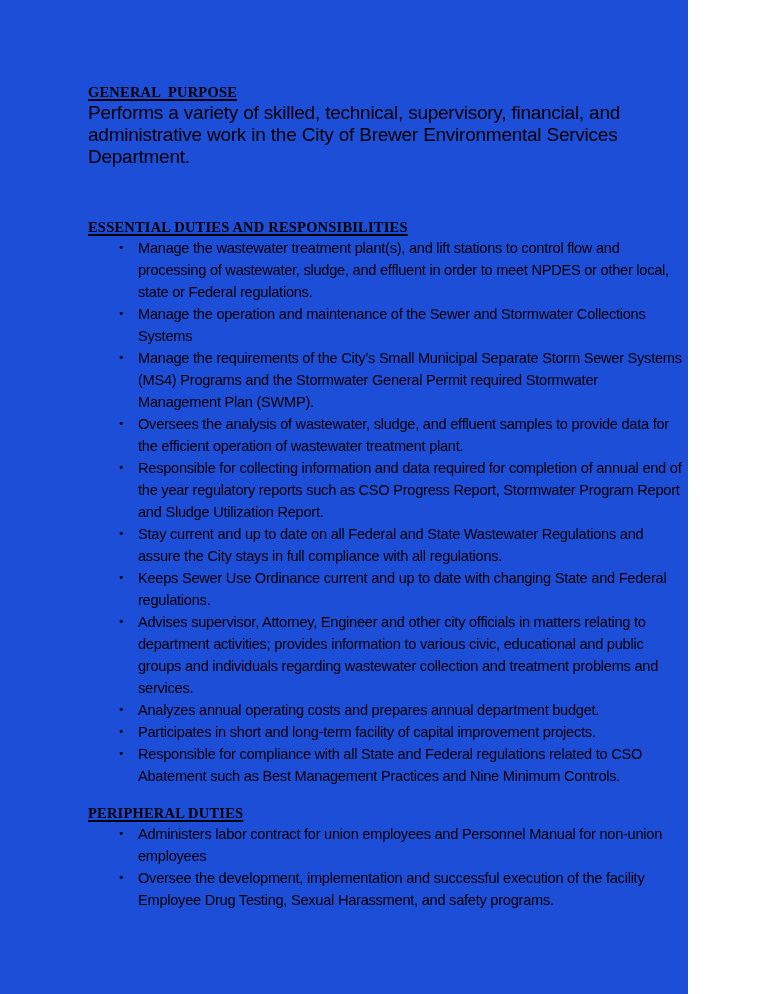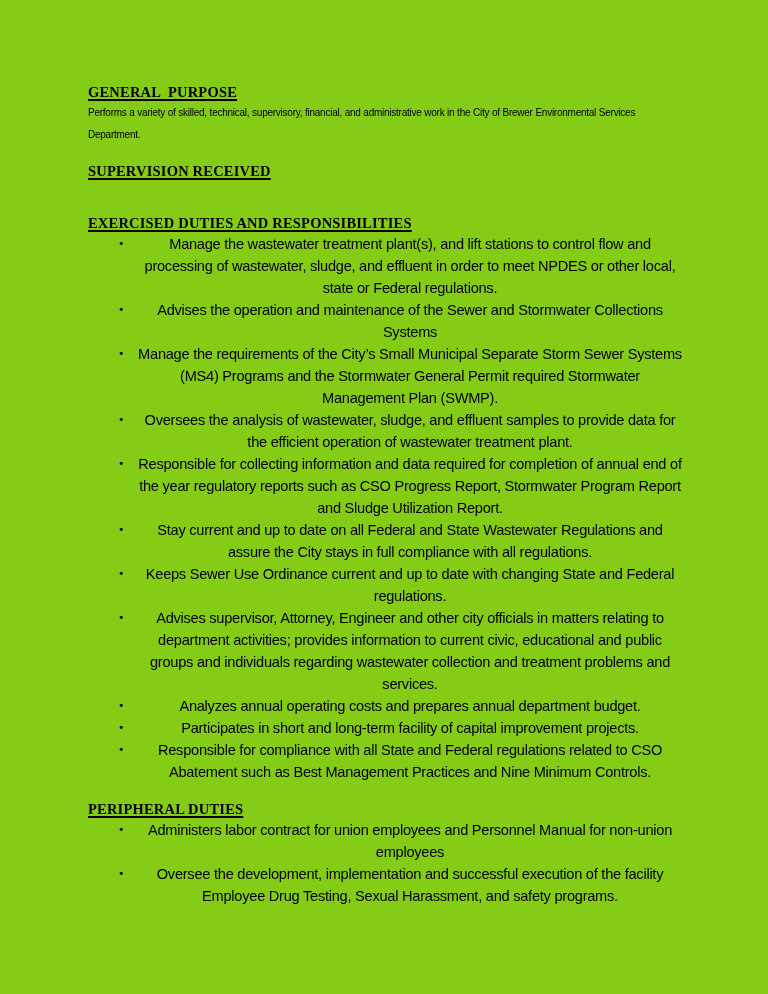--- a/index.html
+++ b/index.html
@@ -4,23 +4,23 @@
 <title>Job Description Document</title>
 <style>
   html, body {
     margin: 0;
     padding: 0;
     background: #ffffff;
   }
 
   .page {
     position: relative;
-    width: 768px;
+    width: 688px;
     height: 994px;
-    background: #84cc16;
+    background: #1d4ed8;
     overflow: hidden;
     box-sizing: border-box;
   }
 
   .content {
     position: absolute;
     left: 88px;
     top: 84px;
     width: 594px;
   }
@@ -42,21 +42,21 @@
     display: block;
   }
 
   .heading-block {
     margin: 0 0 1px 0;
   }
 
   
   .body-para {
     font-family: "Liberation Sans Narrow", "Liberation Sans", "DejaVu Sans", sans-serif;
-    font-size: 10px;
+    font-size: 19px;
     line-height: 22px;
     color: #000000;
     margin: 0;
     padding: 0;
     letter-spacing: -0.25px;
     word-spacing: 0.2px;
     -webkit-font-smoothing: none;
     transform-origin: left top;
   }
   .gap-md { height: 17px; }
@@ -88,60 +88,56 @@
     height: 22px;
     line-height: 22px;
     font-family: "DejaVu Sans", sans-serif;
     font-size: 11px;
     color: #000000;
     text-align: left;
   }
 
   ul.bullets > li .li-text {
     display: block;
-    text-align: center;
   }
 
   
   .list-essential > li { padding-left: 50px; }
   .list-peripheral > li { padding-left: 50px; }
 </style>
 </head>
 <body>
 
 <div class="page">
   <div class="content">
 
     <div class="heading-block">
       <div class="section-heading">GENERAL  PURPOSE</div>
     </div>
     <p class="body-para">Performs a variety of skilled, technical, supervisory, financial, and administrative work in the City of Brewer Environmental Services Department.</p>
 
     <div class="gap-md"></div>
 
-    <div class="heading-block">
-      <div class="section-heading">SUPERVISION RECEIVED</div>
-    </div>
 
     <div class="gap-md"></div>
 
 
     <div class="gap-md"></div>
 
     <div class="heading-block">
-      <div class="section-heading">EXERCISED DUTIES AND RESPONSIBILITIES</div>
+      <div class="section-heading">ESSENTIAL DUTIES AND RESPONSIBILITIES</div>
     </div>
     <ul class="bullets list-essential">
       <li>
         <span class="bullet-dot">•</span>
         <span class="li-text">Manage the wastewater treatment plant(s), and lift stations to control flow and processing of wastewater, sludge, and effluent in order to meet NPDES or other local, state or Federal regulations.</span>
       </li>
       <li>
         <span class="bullet-dot">•</span>
-        <span class="li-text">Advises the operation and maintenance of the Sewer and Stormwater Collections Systems</span>
+        <span class="li-text">Manage the operation and maintenance of the Sewer and Stormwater Collections Systems</span>
       </li>
       <li>
         <span class="bullet-dot">•</span>
         <span class="li-text">Manage the requirements of the City’s Small Municipal Separate Storm Sewer Systems (MS4) Programs and the Stormwater General Permit required Stormwater Management Plan (SWMP).</span>
       </li>
       <li>
         <span class="bullet-dot">•</span>
         <span class="li-text">Oversees the analysis of wastewater, sludge, and effluent samples to provide data for the efficient operation of wastewater treatment plant.</span>
       </li>
       <li>
@@ -151,21 +147,21 @@
       <li>
         <span class="bullet-dot">•</span>
         <span class="li-text">Stay current and up to date on all Federal and State Wastewater Regulations and assure the City stays in full compliance with all regulations.</span>
       </li>
       <li>
         <span class="bullet-dot">•</span>
         <span class="li-text">Keeps Sewer Use Ordinance current and up to date with changing State and Federal regulations.</span>
       </li>
       <li>
         <span class="bullet-dot">•</span>
-        <span class="li-text">Advises supervisor, Attorney, Engineer and other city officials in matters relating to department activities; provides information to current civic, educational and public groups and individuals regarding wastewater collection and treatment problems and services.</span>
+        <span class="li-text">Advises supervisor, Attorney, Engineer and other city officials in matters relating to department activities; provides information to various civic, educational and public groups and individuals regarding wastewater collection and treatment problems and services.</span>
       </li>
       <li>
         <span class="bullet-dot">•</span>
         <span class="li-text">Analyzes annual operating costs and prepares annual department budget.</span>
       </li>
       <li>
         <span class="bullet-dot">•</span>
         <span class="li-text">Participates in short and long-term facility of capital improvement projects.</span>
       </li>
       <li>

